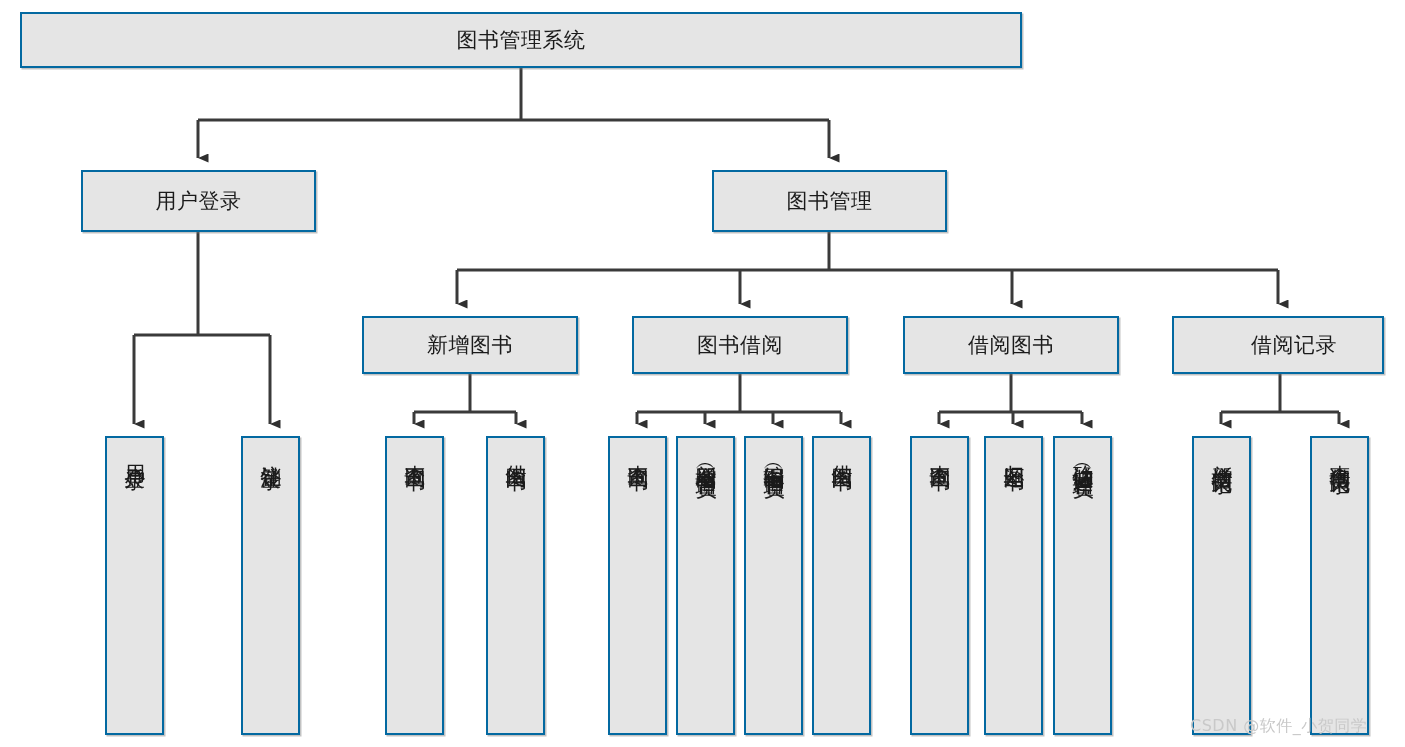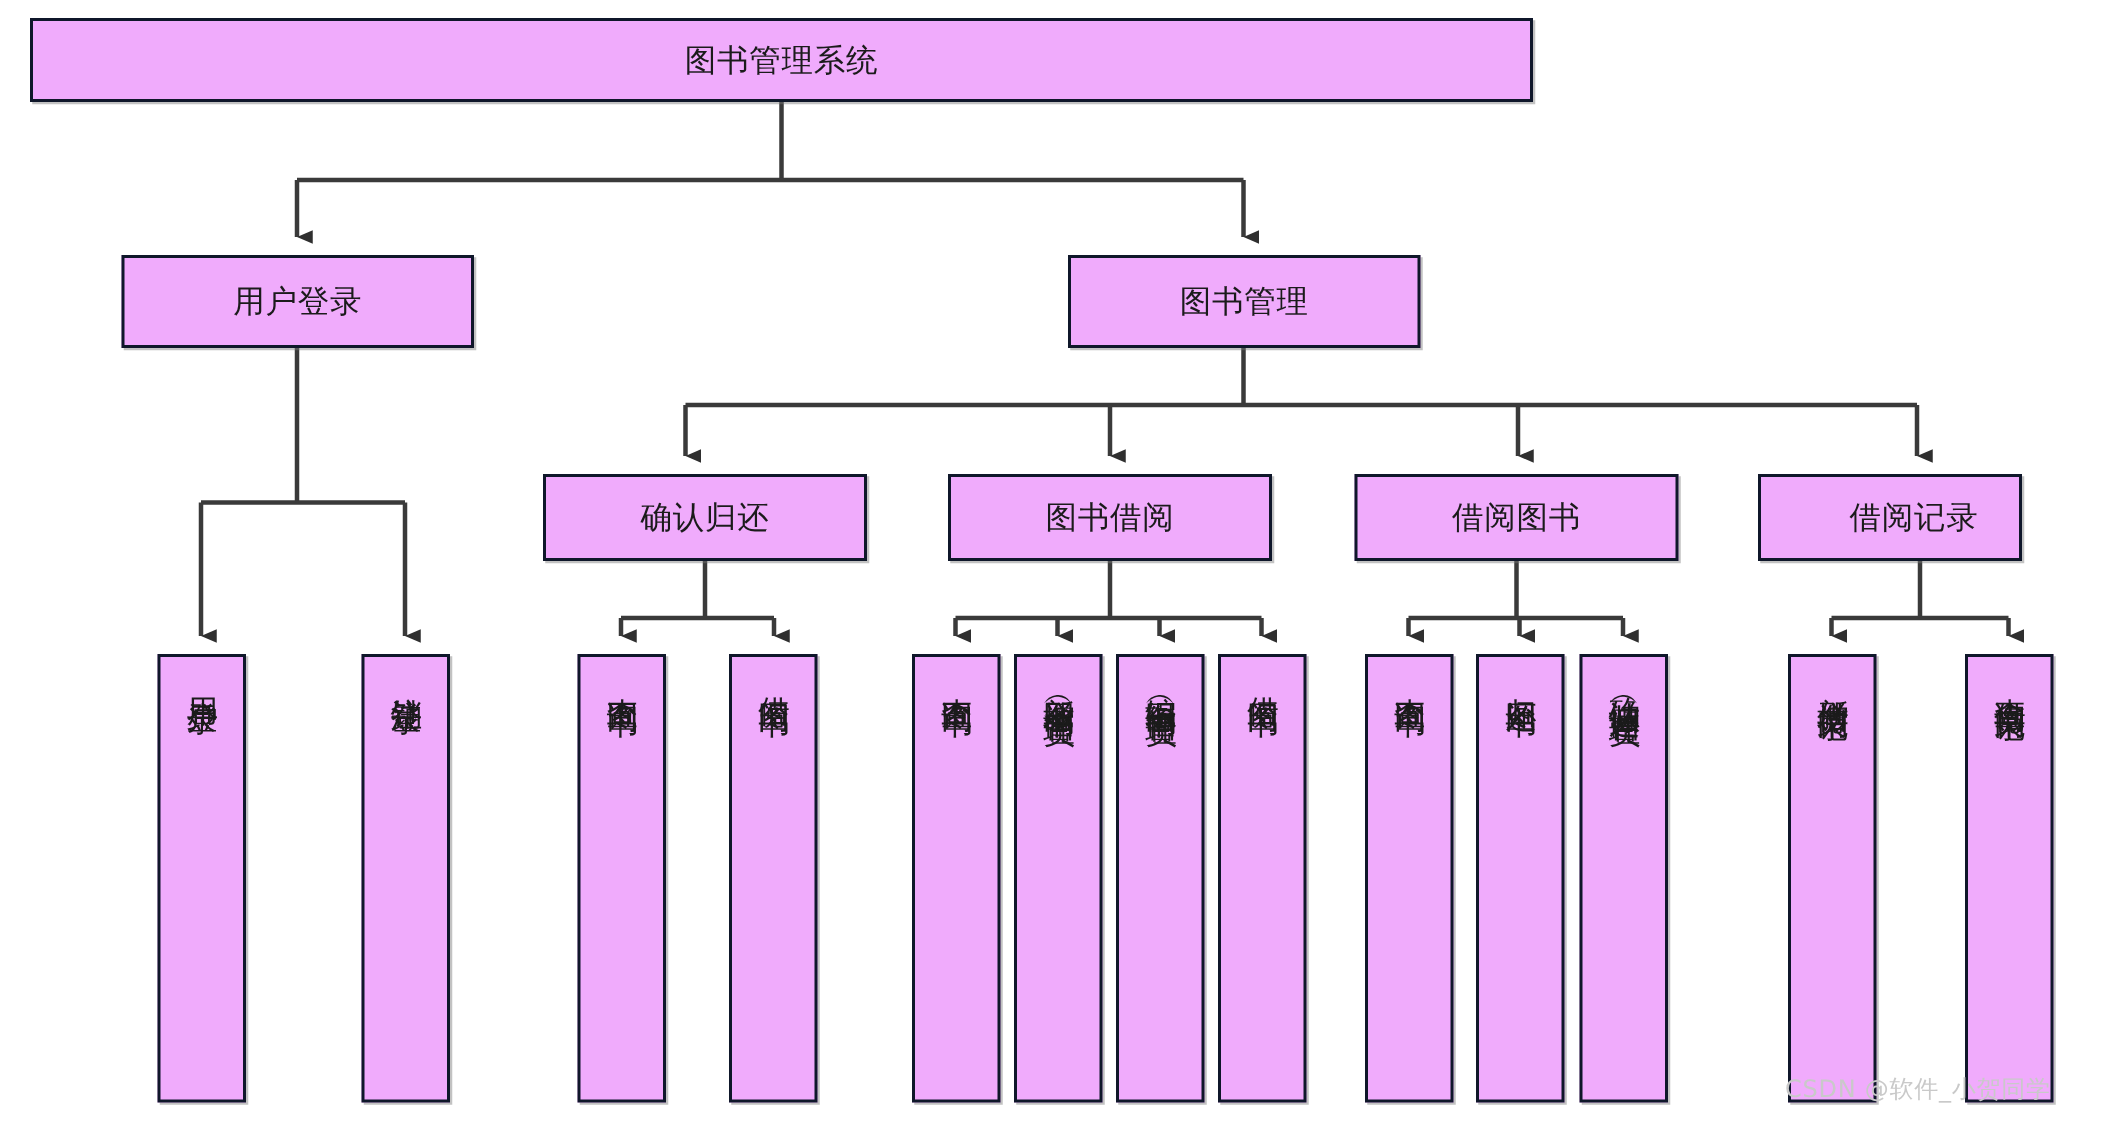--- a/index.html
+++ b/index.html
@@ -20,22 +20,22 @@
   #diagram-svg {
     position: absolute;
     left: 0;
     top: 0;
     width: 1405px;
     height: 747px;
   }
   .node {
     position: absolute;
     box-sizing: border-box;
-    border: 2px solid #0f172a;
-    background: #f0abfc;
+    border: 2px solid #0369a1;
+    background: #e5e5e5;
     display: flex;
     align-items: center;
     justify-content: center;
     box-shadow: 1.5px 1.5px 0 0 rgba(120,120,120,0.45);
   }
   .node-label {
     color: #1b1b1b;
     font-size: 21px;
     line-height: 1.18;
     letter-spacing: 0.5px;
@@ -123,29 +123,29 @@
   </div>
 
   <div class="node" id="node-l2-0" style="left: 81px; top: 170px; width: 235px; height: 62px;">
     <span class="node-label">用户登录</span>
   </div>
   <div class="node" id="node-l2-1" style="left: 712px; top: 170px; width: 235px; height: 62px; justify-content: center;">
     <span class="node-label">图书管理</span>
   </div>
 
   <div class="node" id="node-l3-0" style="left: 362px; top: 316px; width: 216px; height: 58px;">
-    <span class="node-label">确认归还</span>
+    <span class="node-label">新增图书</span>
   </div>
   <div class="node" id="node-l3-1" style="left: 632px; top: 316px; width: 216px; height: 58px;">
     <span class="node-label">图书借阅</span>
   </div>
   <div class="node" id="node-l3-2" style="left: 903px; top: 316px; width: 216px; height: 58px;">
     <span class="node-label">借阅图书</span>
   </div>
-  <div class="node" id="node-l3-3" style="left: 1172px; top: 316px; width: 176px; height: 58px; padding-left: 32px;">
+  <div class="node" id="node-l3-3" style="left: 1172px; top: 316px; width: 212px; height: 58px; padding-left: 32px;">
     <span class="node-label">借阅记录</span>
   </div>
 
   <div class="node vertical" id="node-leaf-0" style="left: 105px; top: 436px; width: 59px; height: 299px;">
     <span class="node-label">用户登录</span>
   </div>
   <div class="node vertical" id="node-leaf-1" style="left: 241px; top: 436px; width: 59px; height: 299px;">
     <span class="node-label">注销登录</span>
   </div>
   <div class="node vertical" id="node-leaf-2" style="left: 385px; top: 436px; width: 59px; height: 299px;">

